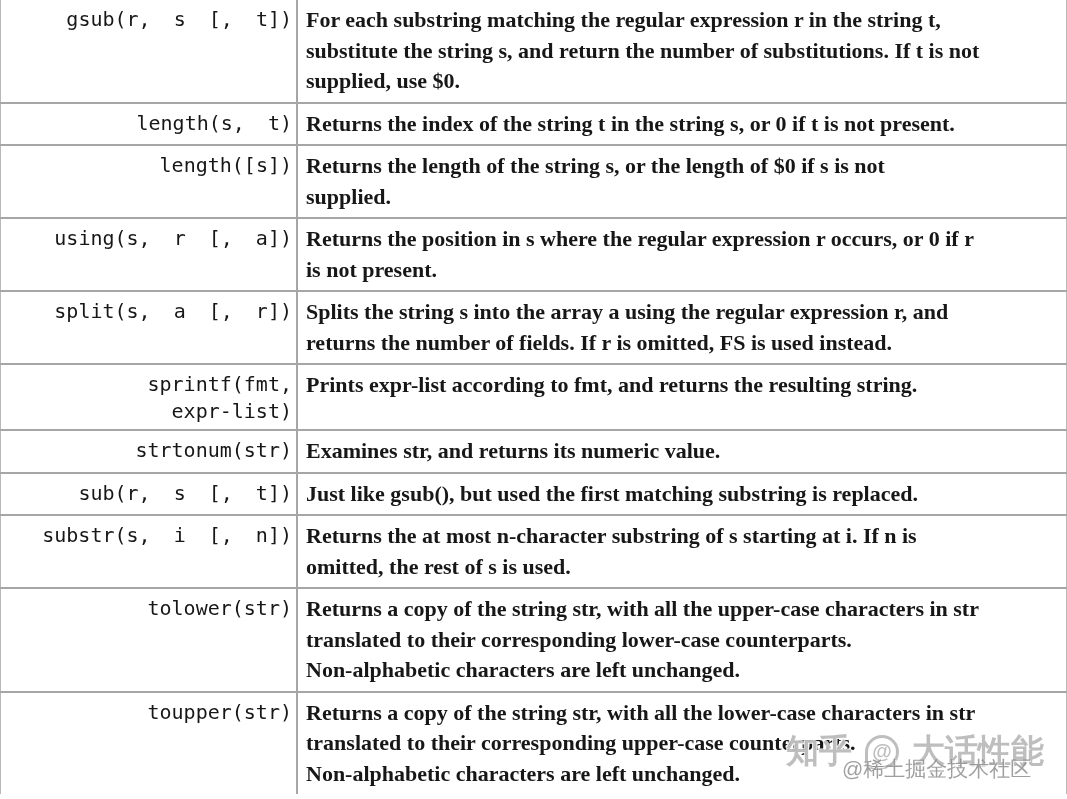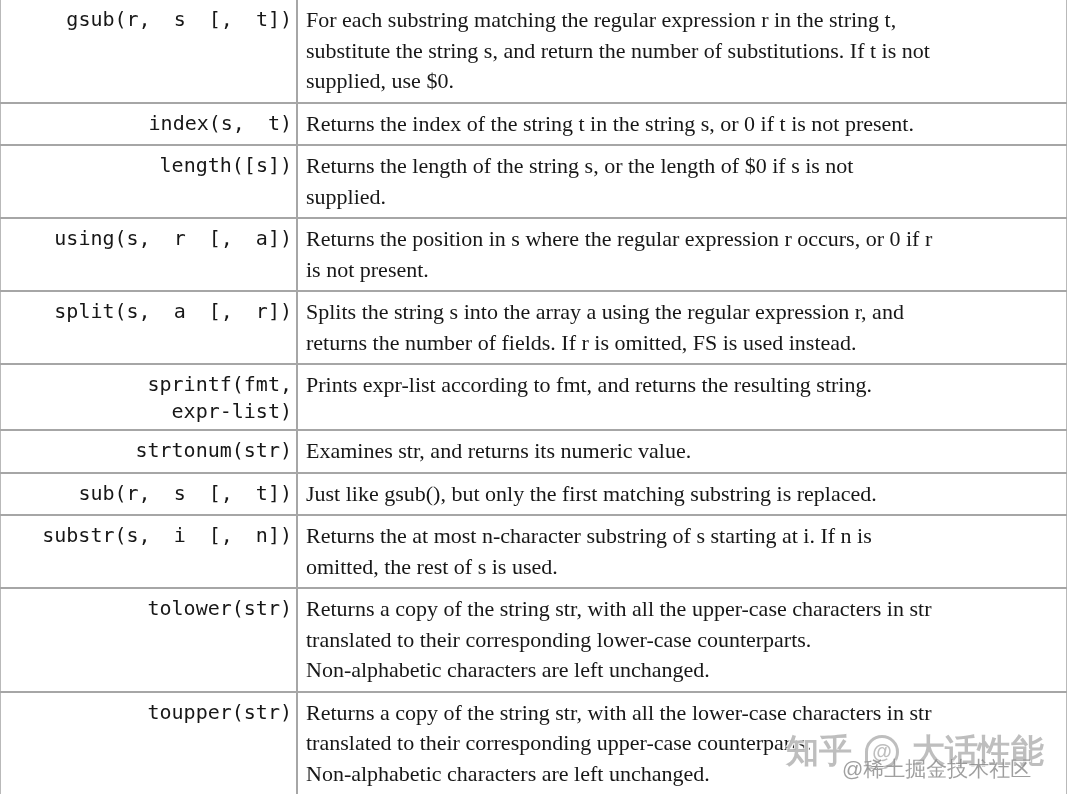--- a/index.html
+++ b/index.html
@@ -40,20 +40,21 @@
     white-space: pre-line;
     letter-spacing: 0px;
     text-align: right;
   }
   td.desc {
     font-family: "Liberation Serif", serif;
     font-size: 22px;
     line-height: 30.5px;
     padding: 5px 8px 5px 8px;
     white-space: pre-line;
+    font-weight: bold;
   }
   .wm-zhihu {
     position: absolute;
     left: 786px;
     top: 729px;
     display: flex;
     align-items: center;
     gap: 13px;
     font-family: "Liberation Sans", sans-serif;
     font-weight: bold;
@@ -95,21 +96,21 @@
 
   <table class="func-table">
     <tbody id="table-body">
         <tr>
       <td class="sig">gsub(r, s [, t])</td>
       <td class="desc">For each substring matching the regular expression r in the string t,
 substitute the string s, and return the number of substitutions. If t is not
 supplied, use $0.</td>
     </tr>
         <tr>
-      <td class="sig">index(s, t)</td>
+      <td class="sig">length(s, t)</td>
       <td class="desc">Returns the index of the string t in the string s, or 0 if t is not present.</td>
     </tr>
         <tr>
       <td class="sig">length([s])</td>
       <td class="desc">Returns the length of the string s, or the length of $0 if s is not
 supplied.</td>
     </tr>
         <tr>
       <td class="sig">using(s, r [, a])</td>
       <td class="desc">Returns the position in s where the regular expression r occurs, or 0 if r
@@ -124,21 +125,21 @@
       <td class="sig">sprintf(fmt,
 expr-list)</td>
       <td class="desc">Prints expr-list according to fmt, and returns the resulting string.</td>
     </tr>
         <tr>
       <td class="sig">strtonum(str)</td>
       <td class="desc">Examines str, and returns its numeric value.</td>
     </tr>
         <tr>
       <td class="sig">sub(r, s [, t])</td>
-      <td class="desc">Just like gsub(), but only the first matching substring is replaced.</td>
+      <td class="desc">Just like gsub(), but used the first matching substring is replaced.</td>
     </tr>
         <tr>
       <td class="sig">substr(s, i [, n])</td>
       <td class="desc">Returns the at most n-character substring of s starting at i. If n is
 omitted, the rest of s is used.</td>
     </tr>
         <tr>
       <td class="sig">tolower(str)</td>
       <td class="desc">Returns a copy of the string str, with all the upper-case characters in str
 translated to their corresponding lower-case counterparts.

